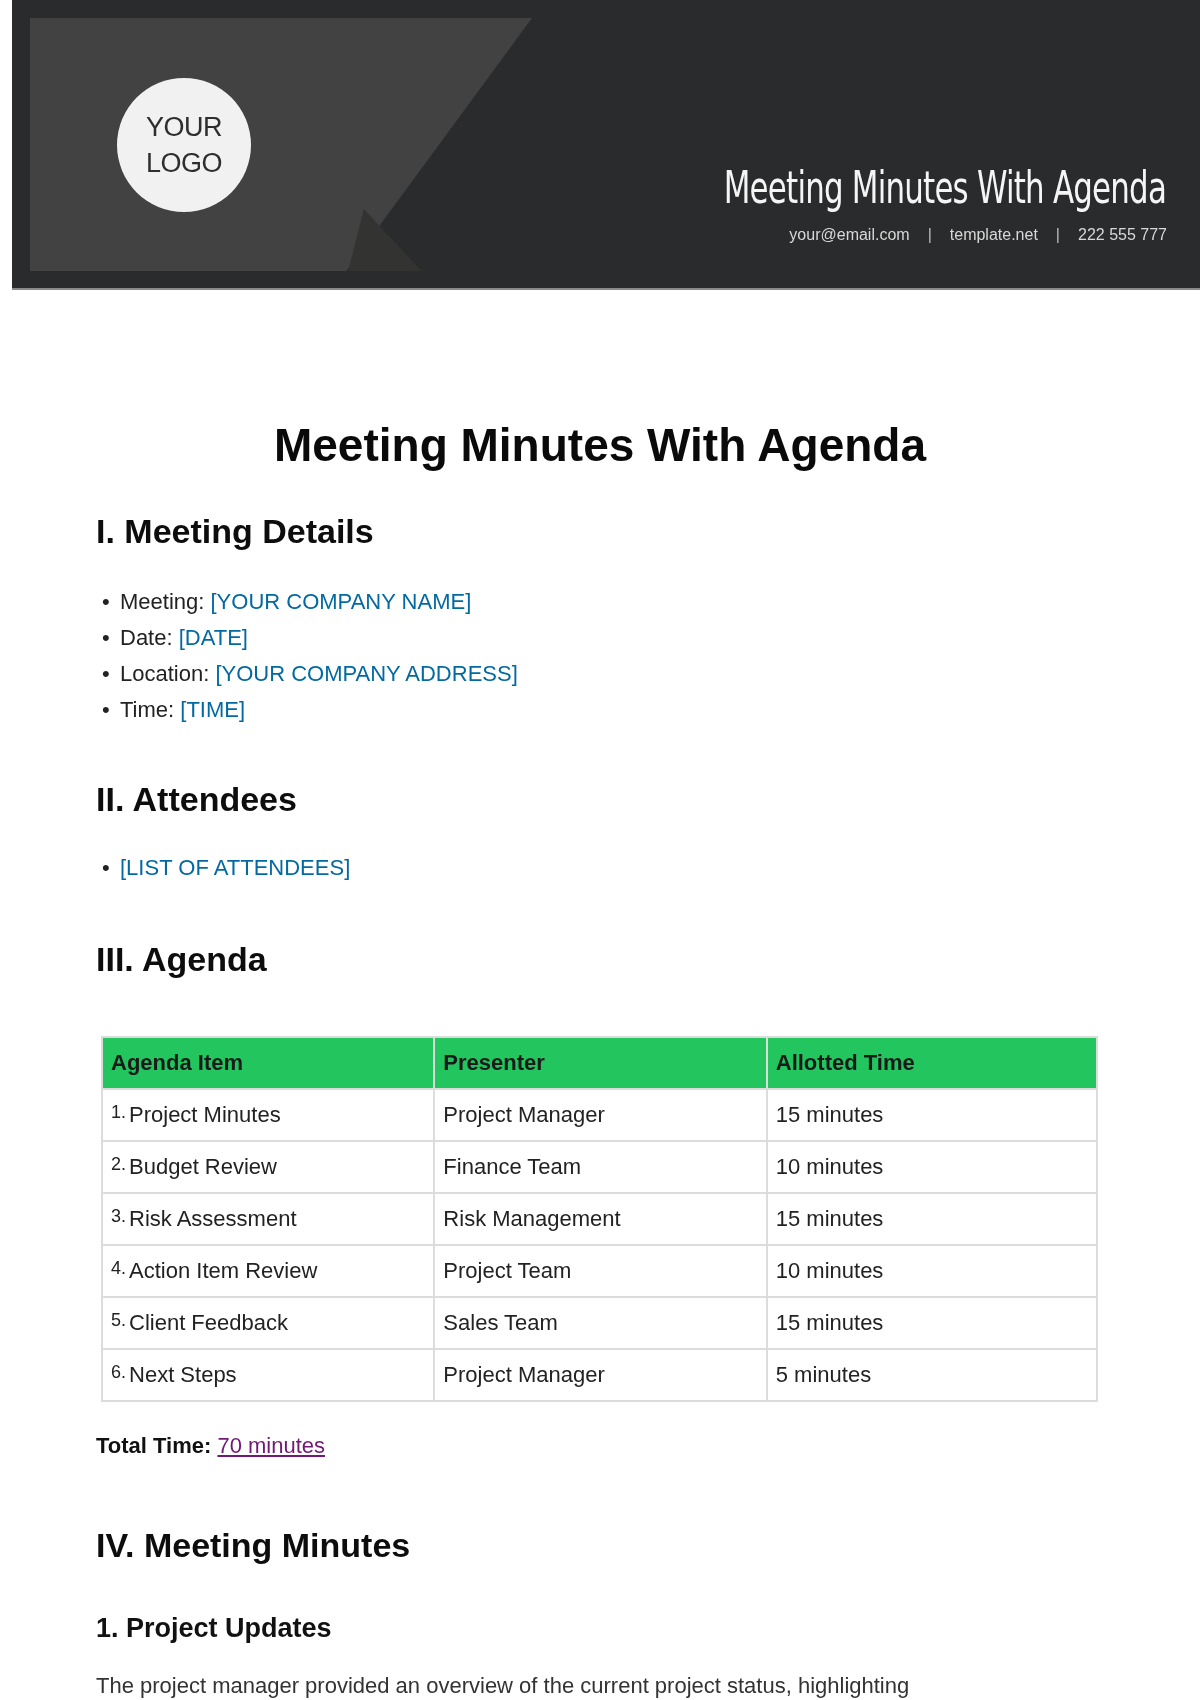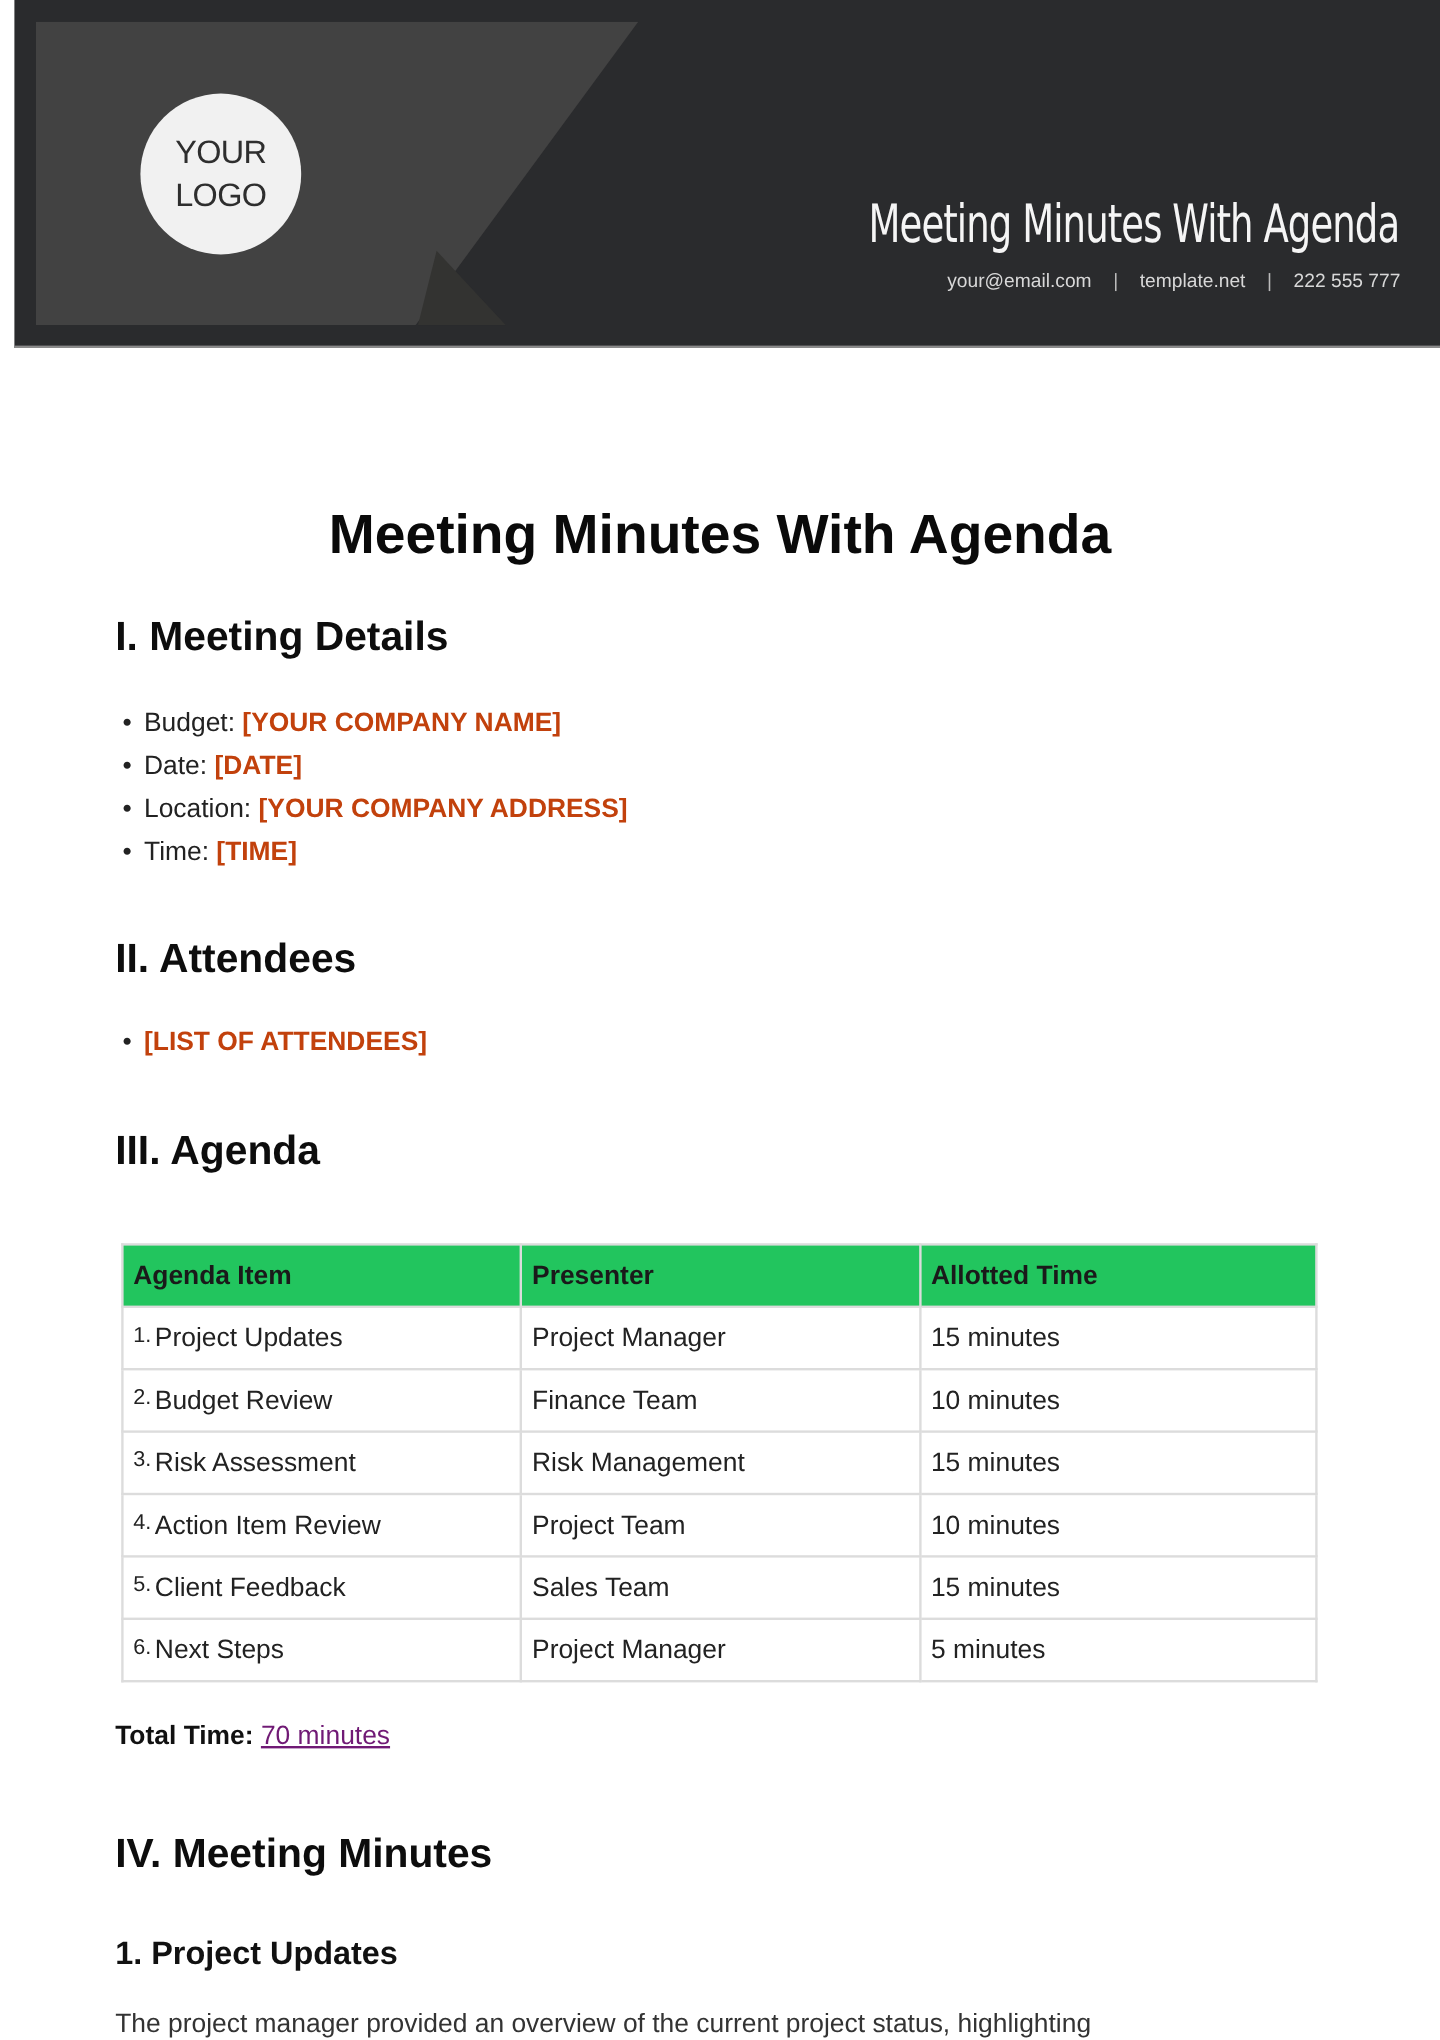--- a/index.html
+++ b/index.html
@@ -47,21 +47,21 @@
     .doc-title {
       position: absolute; left: 0; width: 1200px; top: 128px;
       text-align: center; font-size: 46px; font-weight: bold; color: #0a0a0a;
     }
     .section-heading {
       position: absolute; left: 96px; font-size: 34px; font-weight: bold; color: #0d0d0d;
     }
     .bullet-list { position: absolute; left: 100px; list-style: none; }
     .bullet-list li { font-size: 22px; line-height: 36px; color: #222; position: relative; padding-left: 20px; }
     .bullet-list li::before { content: "•"; position: absolute; left: 2px; top: 0; }
-    .bullet-list .val { font-weight: bold; color: #c2410c; }
+    .bullet-list .val { font-weight: normal; color: #0369a1; }
 
     table.agenda {
       position: absolute; left: 101px; top: 746px; width: 997px;
       border-collapse: collapse; font-size: 22px;
     }
     table.agenda th, table.agenda td {
       border: 2px solid #dcdcdc; text-align: left; padding: 0 8px; height: 52px; color: #222;
     }
     table.agenda th { background: #22c55e; font-weight: bold; color: #1a1a1a; height: 52px; }
     table.agenda td .num { font-size: 18px; vertical-align: 4px; margin-right: 3px; }
@@ -96,21 +96,21 @@
     <span class="sep">|</span>
     <span>222 555 777</span>
   </div>
 </div>
 
 <div class="content">
   <h1 class="doc-title">Meeting Minutes With Agenda</h1>
 
   <h2 class="section-heading" style="top:222px;">I. Meeting Details</h2>
   <ul class="bullet-list" style="top:294px;">
-    <li><span>Budget: </span><span class="val">[YOUR COMPANY NAME]</span></li>
+    <li><span>Meeting: </span><span class="val">[YOUR COMPANY NAME]</span></li>
     <li><span>Date: </span><span class="val">[DATE]</span></li>
     <li><span>Location: </span><span class="val">[YOUR COMPANY ADDRESS]</span></li>
     <li><span>Time: </span><span class="val">[TIME]</span></li>
   </ul>
 
   <h2 class="section-heading" style="top:490px;">II. Attendees</h2>
   <ul class="bullet-list" style="top:560px;">
     <li><span class="val">[LIST OF ATTENDEES]</span></li>
   </ul>
 
@@ -124,21 +124,21 @@
       </colgroup>
     <thead>
       <tr>
         <th>Agenda Item</th>
         <th>Presenter</th>
         <th>Allotted Time</th>
       </tr>
     </thead>
     <tbody>
       <tr>
-        <td><span class="num">1.</span><span>Project Updates</span></td>
+        <td><span class="num">1.</span><span>Project Minutes</span></td>
         <td>Project Manager</td>
         <td>15 minutes</td>
       </tr>
       <tr>
         <td><span class="num">2.</span><span>Budget Review</span></td>
         <td>Finance Team</td>
         <td>10 minutes</td>
       </tr>
       <tr>
         <td><span class="num">3.</span><span>Risk Assessment</span></td>

